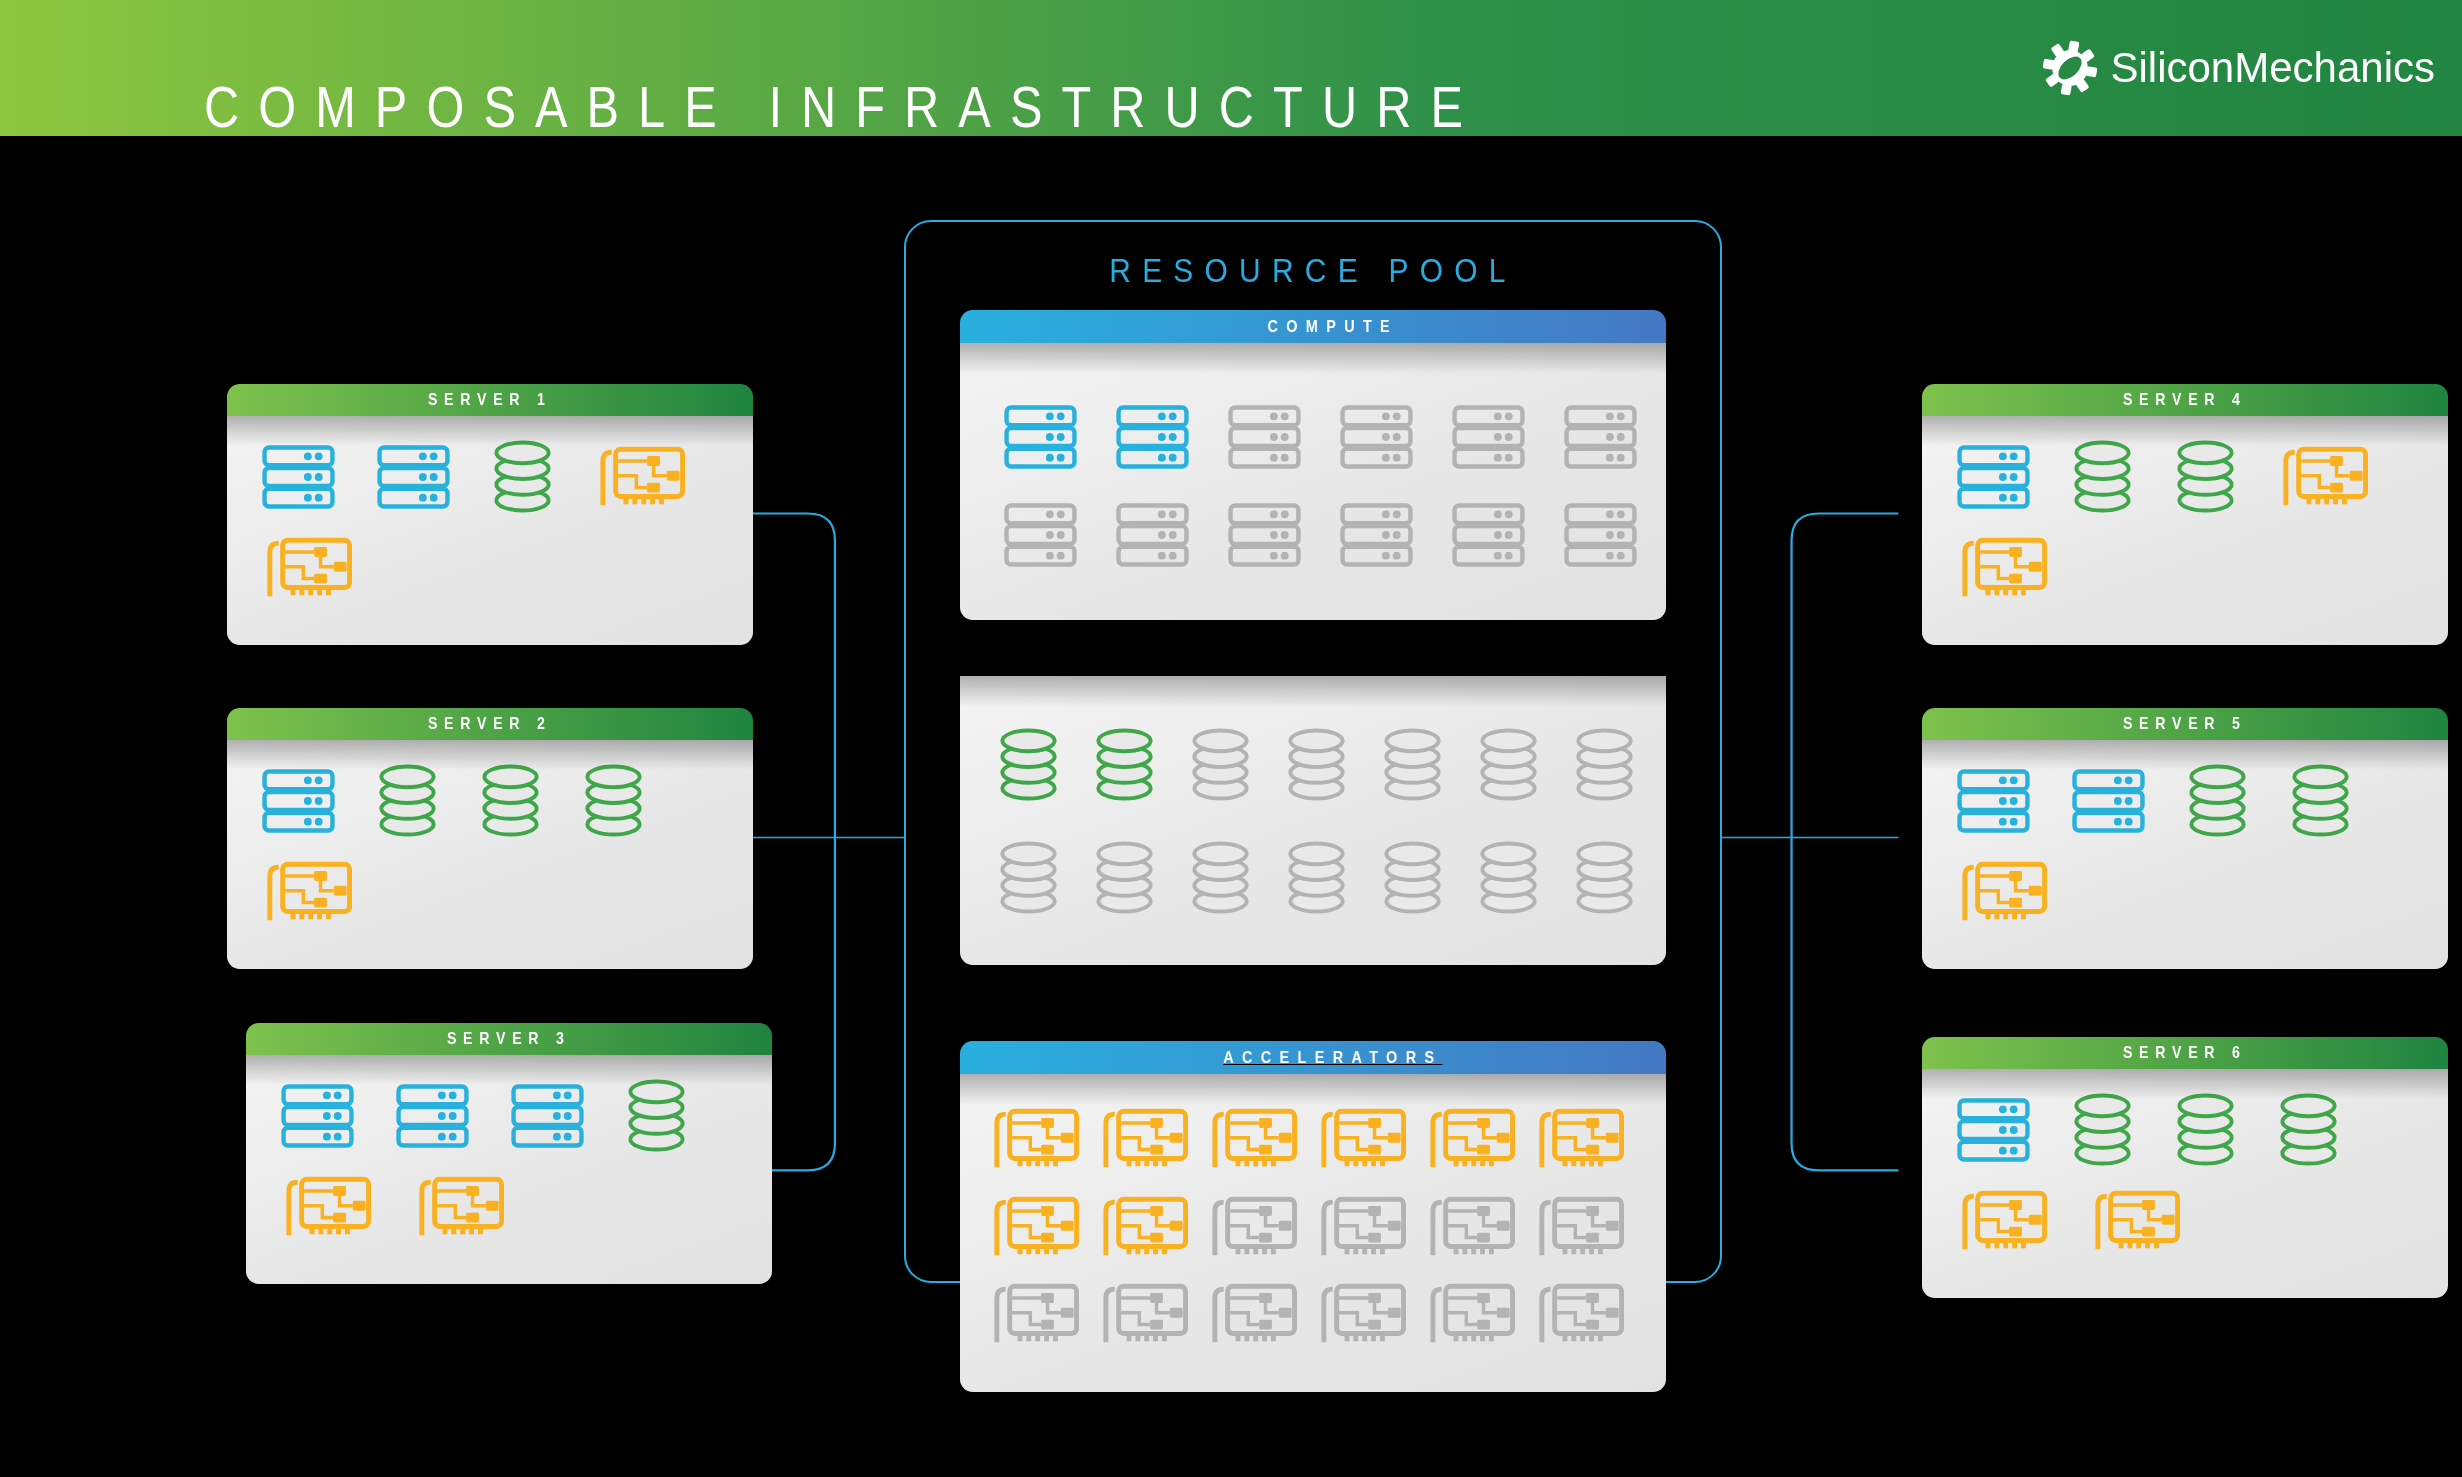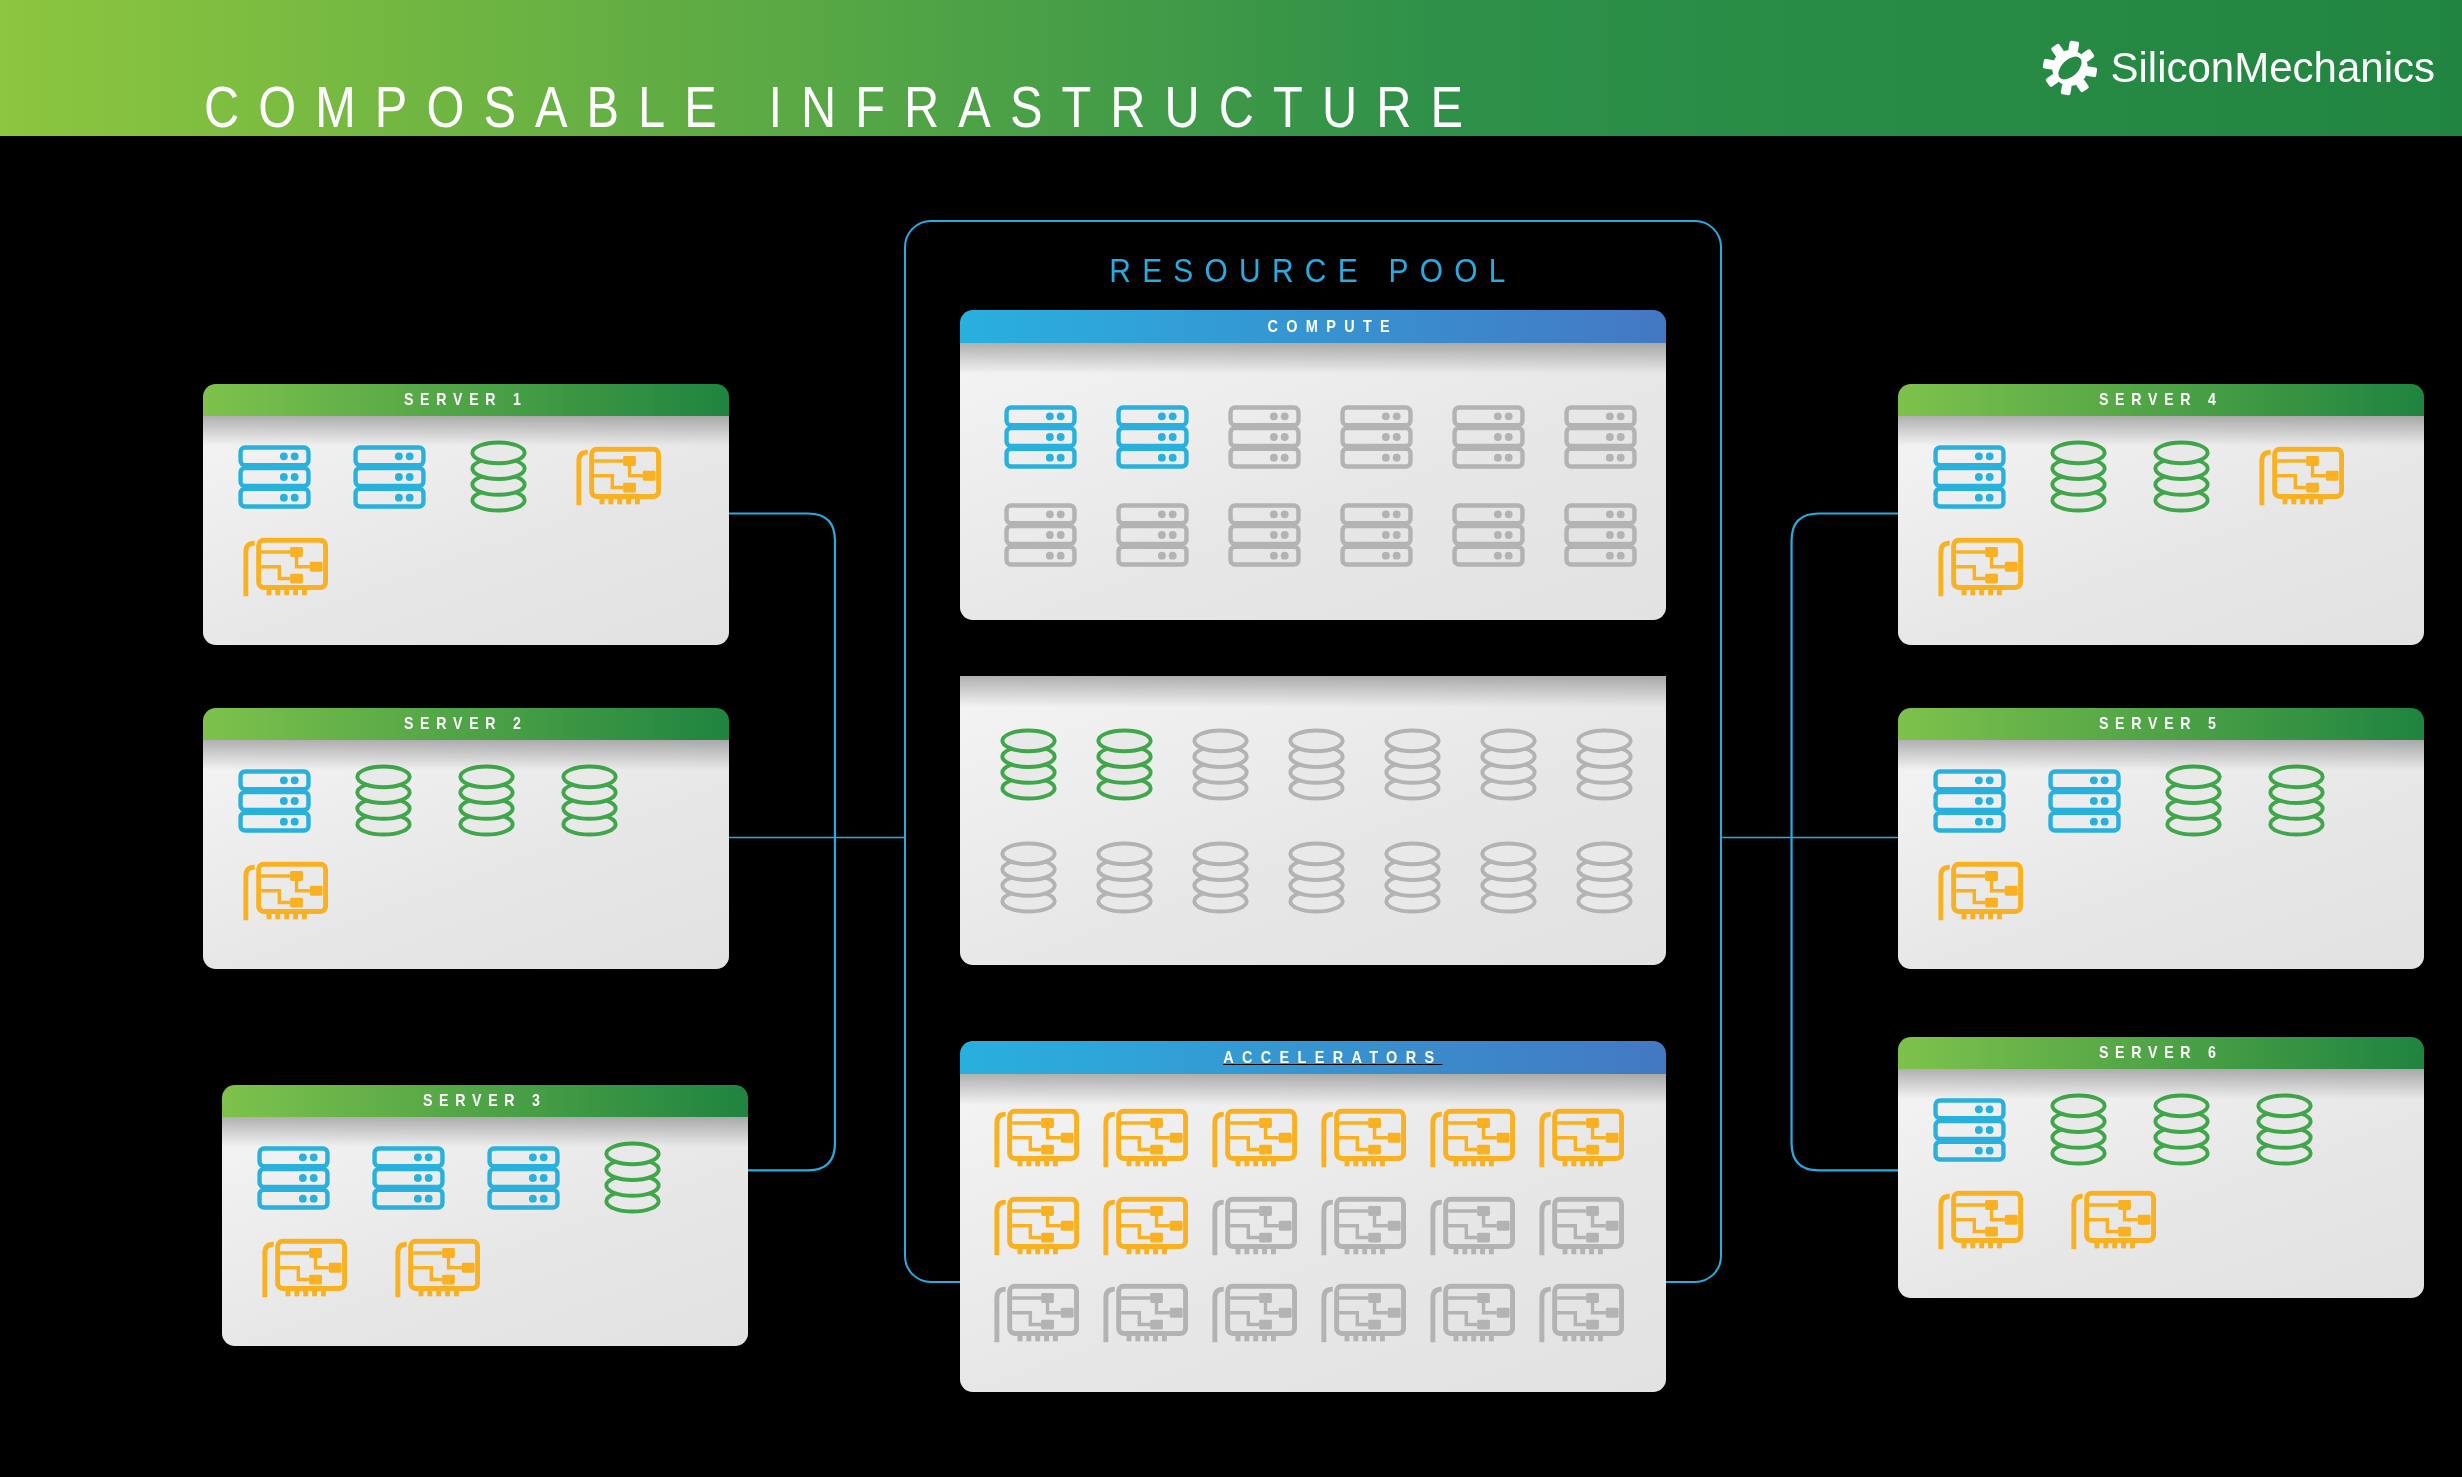--- a/index.html
+++ b/index.html
@@ -42,22 +42,22 @@
   .panel-accelerators .panel-body{height:318px;}
   .panel-body::before,.box-body::before{content:"";position:absolute;left:0;top:0;right:0;height:30.5px;
         background:linear-gradient(180deg,rgba(0,0,0,.28),rgba(0,0,0,0));pointer-events:none;}
 
   .pool-grid{display:grid;align-items:start;justify-items:start;}
   .grid-compute{padding:62px 0 0 44px;row-gap:34px;}
   .grid-storage{padding:52px 0 0 38px;row-gap:40px;}
   .grid-accelerator{padding:34px 0 0 28.6px;row-gap:25.6px;}
 
   
-  .server{position:absolute;width:526px;height:336px;}
-  .s0{left:203px;top:384px;}  .s1{left:203px;top:708px;}  .s2{left:203px;top:1085px;padding-left:19px;}
+  .server{position:absolute;width:526px;height:336px;margin-left:24px;}
+  .s0{left:203px;top:384px;}  .s1{left:203px;top:708px;}  .s2{left:203px;top:1023px;padding-left:19px;}
   .s3{left:1898px;top:384px;} .s4{left:1898px;top:708px;} .s5{left:1898px;top:1037px;}
   .box-header{height:31.5px;border-radius:12.8px 12.8px 0 0;display:flex;align-items:center;justify-content:center;
         background:linear-gradient(90deg,#7ec24c,var(--header_green_right));}
   .box-header span{color:#fff;font-size:16.7px;font-weight:700;letter-spacing:7.9px;
         display:inline-block;transform:scaleX(.85);}
   .box-body{position:relative;height:229px;box-sizing:border-box;padding-top:21.7px;overflow:hidden;
         border-radius:0 0 12.8px 12.8px;background:linear-gradient(160deg,#f4f4f4,#e7e7e7 55%,#e2e2e2);}
   .box-body .row{display:flex;align-items:center;gap:42px;padding-left:35px;height:79px;}
   .box-body .row + .row{margin-top:12.8px;}
 

